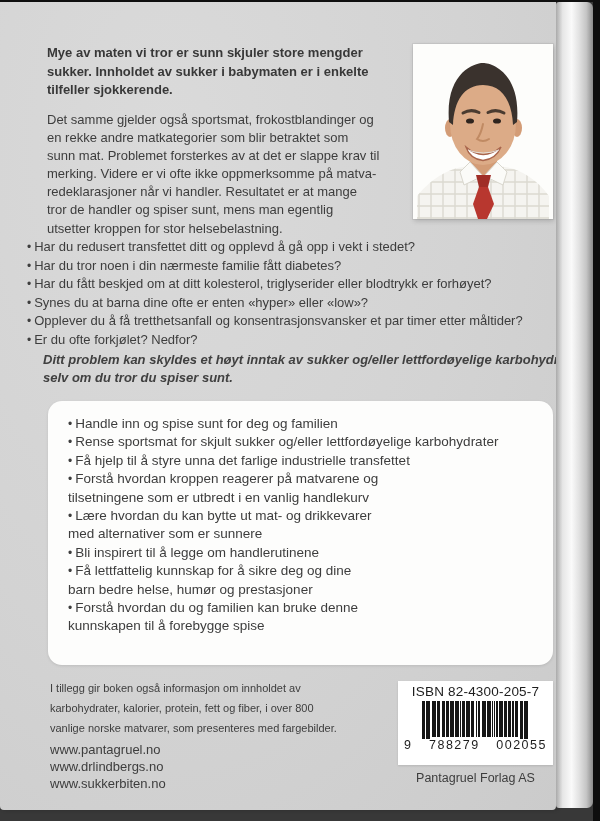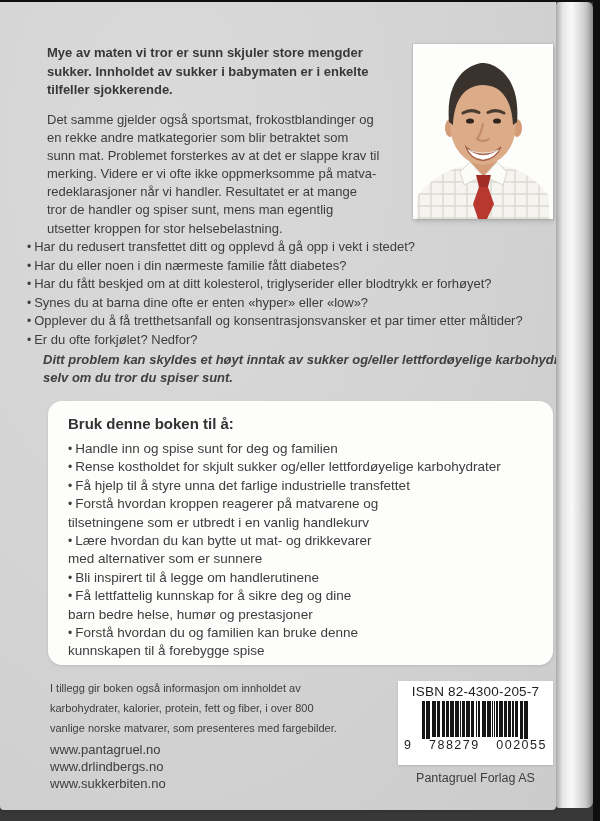--- a/index.html
+++ b/index.html
@@ -59,41 +59,40 @@
 sunn mat. Problemet forsterkes av at det er slappe krav til
 merking. Videre er vi ofte ikke oppmerksomme på matva-
 redeklarasjoner når vi handler. Resultatet er at mange
 tror de handler og spiser sunt, mens man egentlig
 utsetter kroppen for stor helsebelastning.</div>
 
     <ul class="questions">
 
         <li><span class="bullet">•</span><span>Har du redusert transfettet ditt og opplevd å gå opp i vekt i stedet?</span></li>
 
-        <li><span class="bullet">•</span><span>Har du eller noen i din nærmeste familie fått diabetes?</span></li>
+        <li><span class="bullet">•</span><span>Har du tror noen i din nærmeste familie fått diabetes?</span></li>
 
         <li><span class="bullet">•</span><span>Har du fått beskjed om at ditt kolesterol, triglyserider eller blodtrykk er forhøyet?</span></li>
 
         <li><span class="bullet">•</span><span>Synes du at barna dine ofte er enten «hyper» eller «low»?</span></li>
 
         <li><span class="bullet">•</span><span>Opplever du å få tretthetsanfall og konsentrasjonsvansker et par timer etter måltider?</span></li>
 
         <li><span class="bullet">•</span><span>Er du ofte forkjølet? Nedfor?</span></li>
       </ul>
 
     <div class="note pre">Ditt problem kan skyldes et høyt inntak av sukker og/eller lettfordøyelige karbohydrater,
 selv om du tror du spiser sunt.</div>
 
     <div class="box">
-      <div class="box-title">Bruk denne boken til å:</div>
       <ul class="usage">
 
           <li><span class="bullet">•</span><span>Handle inn og spise sunt for deg og familien</span></li>
 
-          <li><span class="bullet">•</span><span>Rense kostholdet for skjult sukker og/eller lettfordøyelige karbohydrater</span></li>
+          <li><span class="bullet">•</span><span>Rense sportsmat for skjult sukker og/eller lettfordøyelige karbohydrater</span></li>
 
           <li><span class="bullet">•</span><span>Få hjelp til å styre unna det farlige industrielle transfettet</span></li>
 
           <li><span class="bullet">•</span><span>Forstå hvordan kroppen reagerer på matvarene og
 tilsetningene som er utbredt i en vanlig handlekurv</span></li>
 
           <li><span class="bullet">•</span><span>Lære hvordan du kan bytte ut mat- og drikkevarer
 med alternativer som er sunnere</span></li>
 
           <li><span class="bullet">•</span><span>Bli inspirert til å legge om handlerutinene</span></li>

